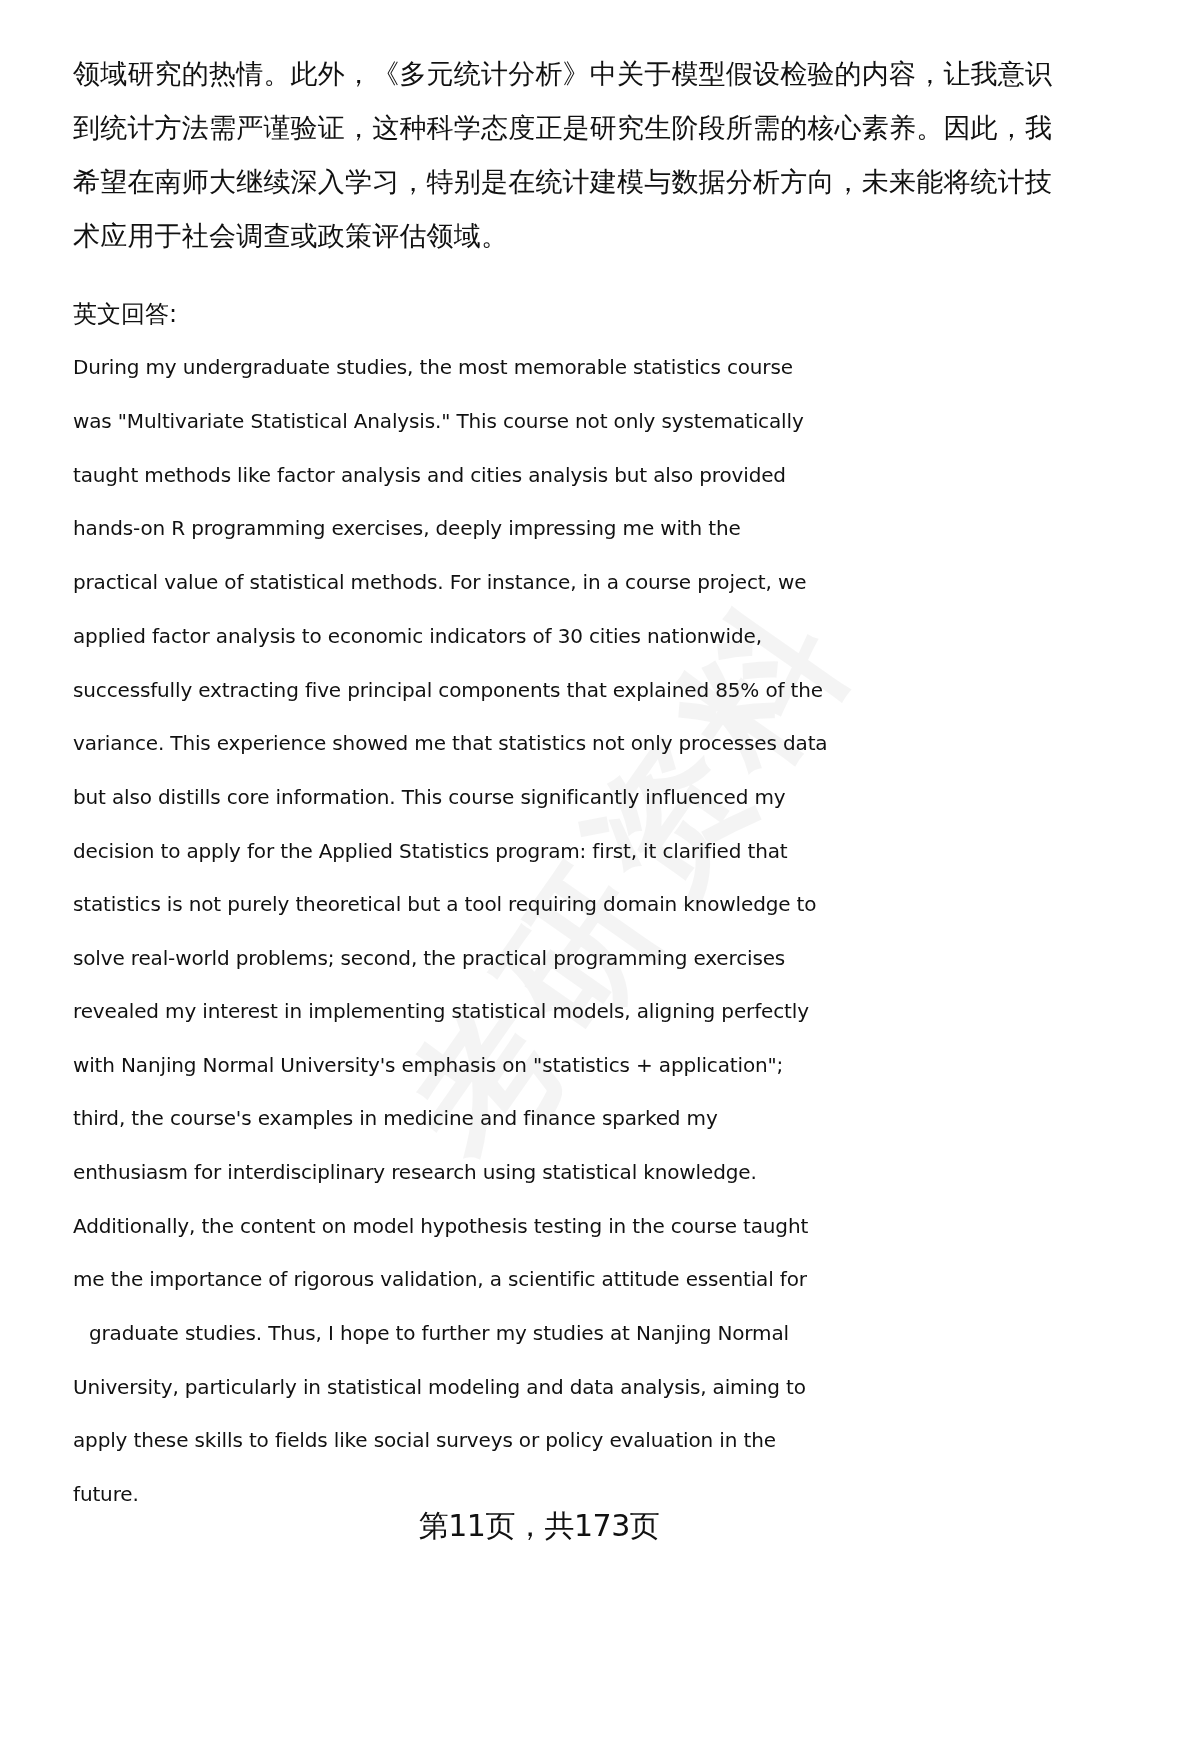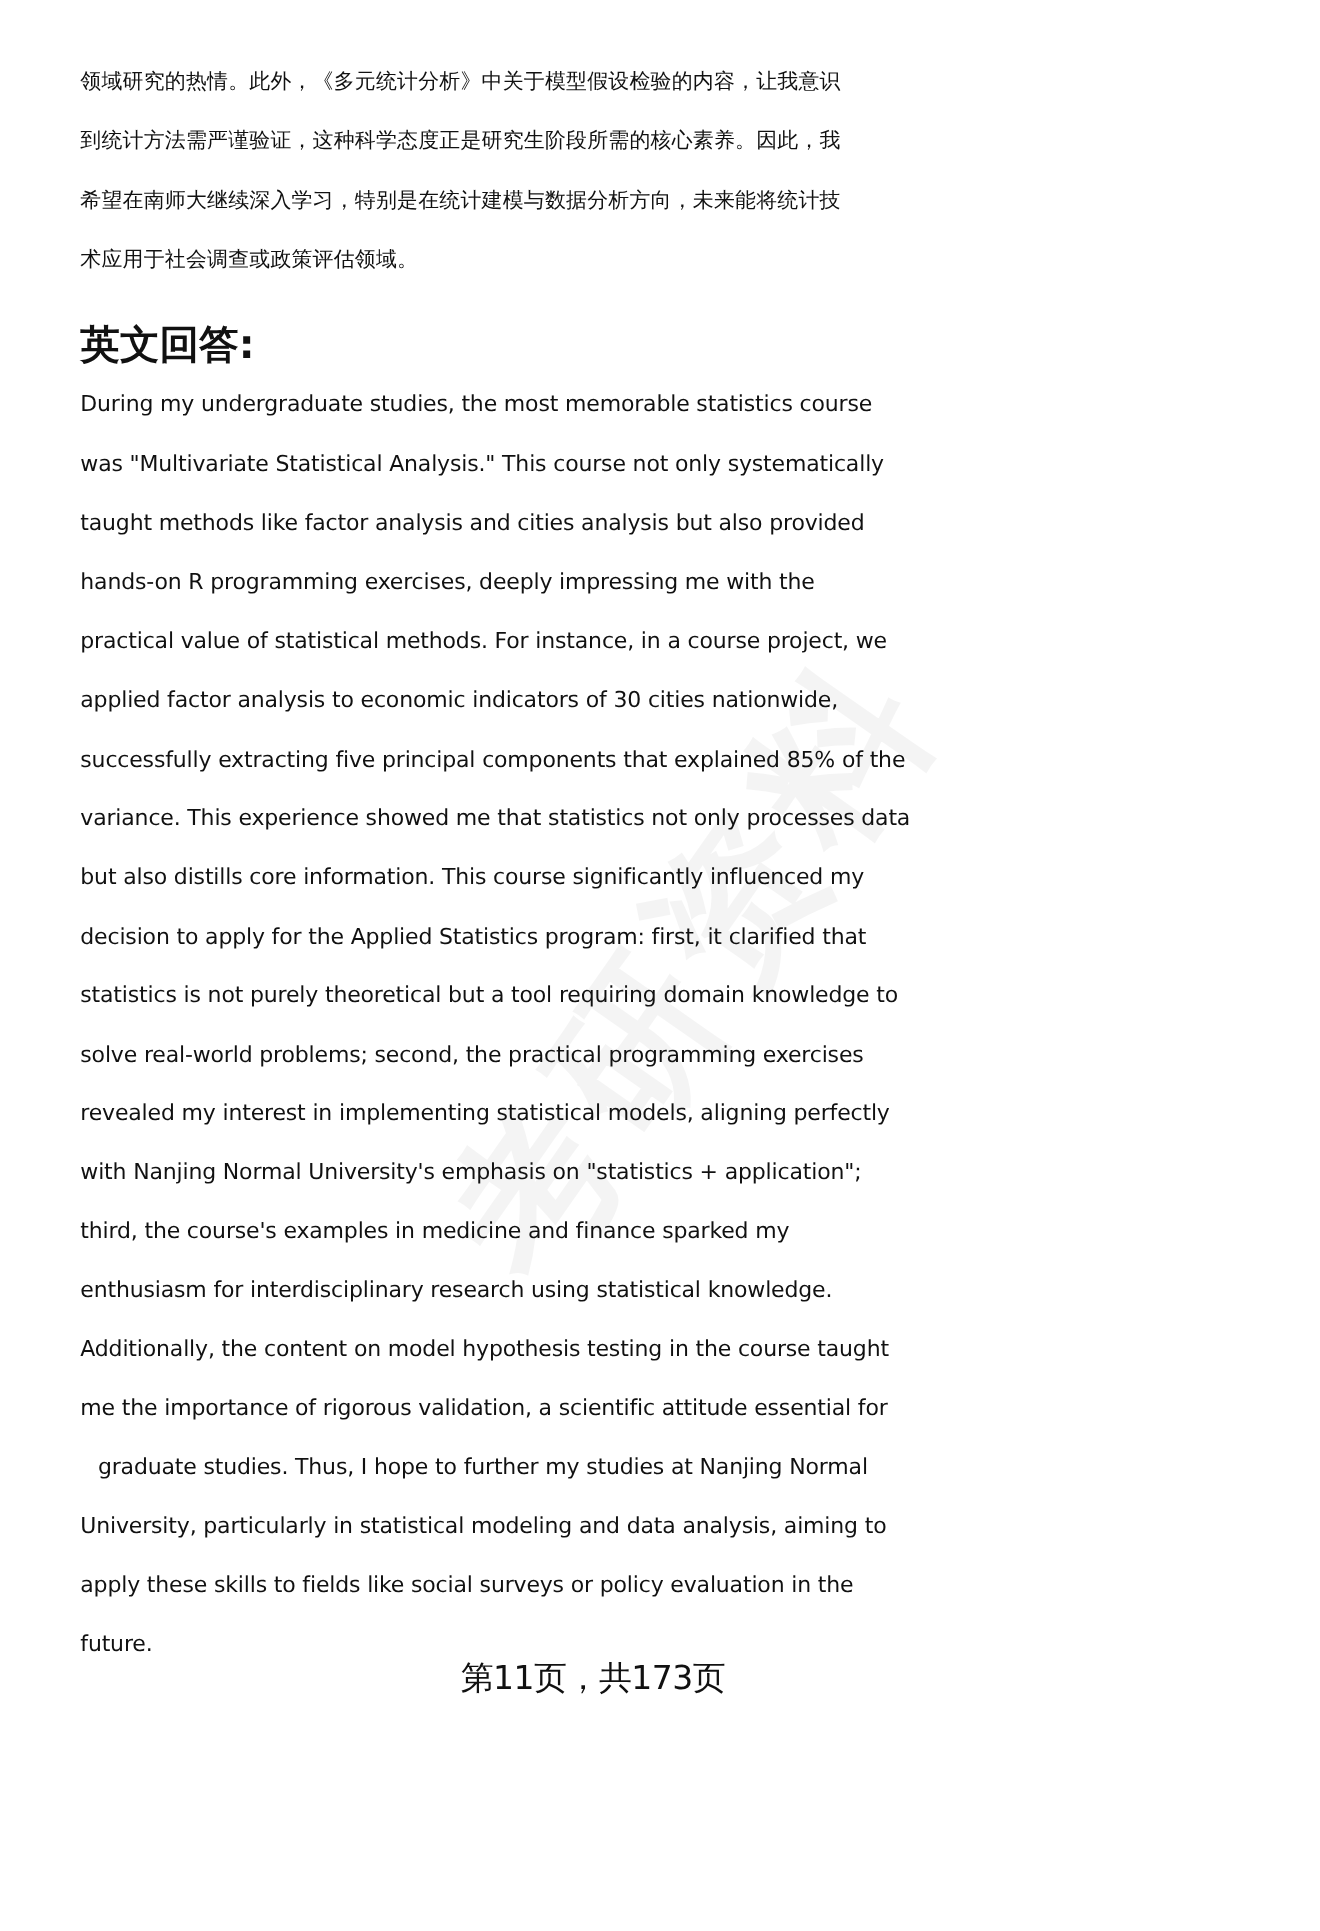--- a/index.html
+++ b/index.html
@@ -45,30 +45,29 @@
     }
     .line {
       position: absolute;
       left: 0;
       white-space: nowrap;
       font-size: 28px;
       line-height: 40px;
       height: 40px;
     }
     .cn-line {
-      font-size: 19px;
+      font-size: 27px;
       letter-spacing: 0.2px;
     }
     .en-line {
       font-size: 20px;
       letter-spacing: -0.15px;
     }
     .label-line {
-      font-size: 36px;
-      font-weight: bold;
+      font-size: 24px;
     }
     .footer {
       position: absolute;
       left: 0;
       width: 1078px;
       top: 1664px;
       text-align: center;
       font-size: 30px;
       line-height: 40px;
       letter-spacing: -0.5px;

